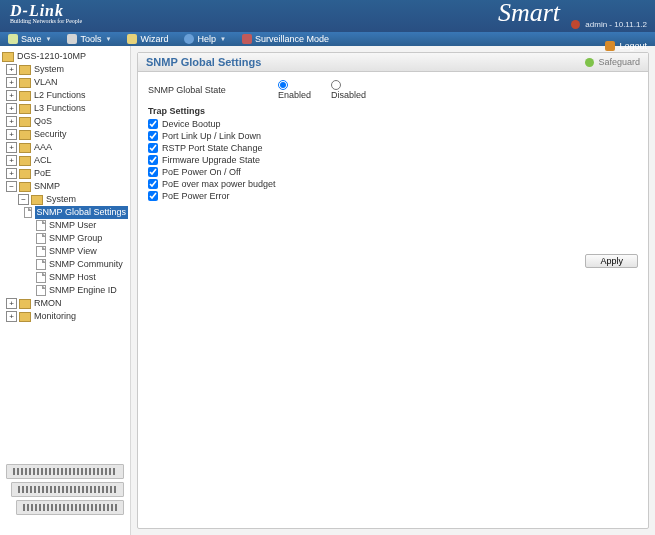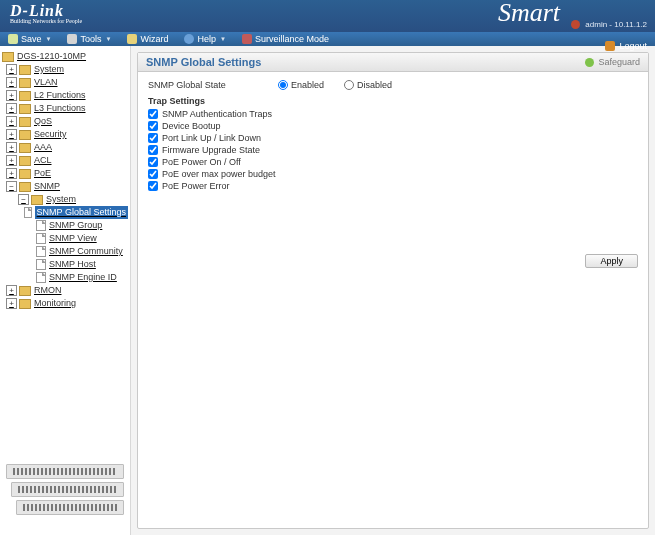--- a/index.html
+++ b/index.html
@@ -14,21 +14,21 @@
   #avatar{display:inline-block;width:9px;height:9px;border-radius:50%;background:#c04830;vertical-align:middle;margin-right:3px;}
   
   #menubar{height:14px;background:linear-gradient(#3977b6,#2c5f91);display:flex;color:#fff;font-size:9px;position:relative;}
   #menubar .mi{display:flex;align-items:center;padding:0 8px;cursor:pointer;}
   #menubar .mi span.ic{width:10px;height:10px;margin-right:3px;display:inline-block;}
   #menubar .caret{margin-left:4px;font-size:6px;opacity:.8;}
   #logout{position:absolute;right:8px;top:0;height:28px;display:flex;align-items:center;cursor:pointer;}
   #logout .ic{width:10px;height:10px;background:#d68a2a;border-radius:2px;margin-right:4px;}
   
   #body{display:flex;height:489px;}
-  #sidebar{width:130px;background:#fff;border-right:1px solid #d8d8d8;position:relative;overflow:hidden;text-decoration:underline;}
+  #sidebar{width:130px;background:#fff;border-right:1px solid #d8d8d8;position:relative;overflow:hidden;}
   #tree{padding:4px 2px;font-size:9px;color:#333;line-height:13px;}
   .node{display:flex;align-items:center;white-space:nowrap;cursor:pointer;}
   .tg{width:9px;height:9px;border:1px solid #8a8a8a;display:inline-flex;align-items:center;justify-content:center;font-size:8px;line-height:7px;margin-right:2px;background:#fff;}
   .pad{display:inline-block;}
   .fold{width:10px;height:8px;background:#e8c15a;border:1px solid #b5923b;margin-right:3px;display:inline-block;}
   .page{width:8px;height:9px;background:#fff;border:1px solid #9a9a9a;margin-right:3px;display:inline-block;position:relative;}
   .page:before{content:"";position:absolute;right:-1px;top:-1px;border:2px solid transparent;border-left-color:#9a9a9a;border-bottom-color:#9a9a9a;}
   .sel{background:#2b6cb3;color:#fff;padding:0 2px;}
   .lbl{cursor:pointer;}
   #devimg{position:absolute;bottom:14px;left:6px;width:118px;height:60px;}
@@ -37,21 +37,21 @@
   
   #main{flex:1;background:#f3f3f3;padding:6px;}
   #panel{background:#fff;border:1px solid #c9c9c9;height:475px;border-radius:2px;display:flex;flex-direction:column;}
   #ptitle{height:18px;background:linear-gradient(#f7f7f7,#e3e3e3);border-bottom:1px solid #c9c9c9;display:flex;align-items:center;justify-content:space-between;padding:0 8px;}
   #ptitle h1{margin:0;font-size:11px;font-weight:bold;color:#3a6ea5;}
   #safeguard{font-size:9px;color:#7a7a7a;display:flex;align-items:center;}
   #safeguard .dot{width:9px;height:9px;border-radius:50%;background:#7fc24a;margin-right:4px;}
   #pcontent{flex:1;padding:8px 10px;position:relative;font-size:9px;color:#333;}
   .row{display:flex;align-items:center;margin-bottom:6px;}
   .row .lab{width:130px;}
-  .radio{display:flex;align-items:flex-start;margin-right:20px;}
+  .radio{display:flex;align-items:flex-start;margin-right:20px;flex-direction:column;}
   .radio input{margin:0 3px 0 0;width:10px;height:10px;}
   .sect{font-weight:bold;margin:4px 0 2px;}
   .chk{display:flex;align-items:center;line-height:12px;}
   .chk input{margin:0 4px 0 0;width:10px;height:10px;}
   #apply{position:absolute;right:10px;bottom:260px;}
   #apply button{font-size:9px;padding:1px 14px;background:linear-gradient(#fbfbfb,#e4e4e4);border:1px solid #b5b5b5;border-radius:2px;cursor:pointer;}
   
   .ic-save{background:#d7e6a0;border-radius:2px;}
   .ic-tools{background:#d4d4d4;border-radius:2px;}
   .ic-wiz{background:#e6d27a;border-radius:2px;}
@@ -179,20 +179,25 @@
               <span class="lbl">System</span>
             </div>
             <div class="node">
               <span class="pad" style="width:34px"></span>
               <span class="page"></span>
               <span class="lbl sel">SNMP Global Settings</span>
             </div>
             <div class="node">
               <span class="pad" style="width:34px"></span>
               <span class="page"></span>
+              <span class="lbl">SNMP User</span>
+            </div>
+            <div class="node">
+              <span class="pad" style="width:34px"></span>
+              <span class="page"></span>
               <span class="lbl">SNMP Group</span>
             </div>
             <div class="node">
               <span class="pad" style="width:34px"></span>
               <span class="page"></span>
               <span class="lbl">SNMP View</span>
             </div>
             <div class="node">
               <span class="pad" style="width:34px"></span>
               <span class="page"></span>
@@ -247,29 +252,29 @@
               </label>
           <label class="radio">
                 <input type="radio" name="gs" style="">
                 <span>Disabled</span>
               </label>
         </div>
         <div class="sect">Trap Settings</div>
         <div id="traps">
               <label class="chk">
                 <input type="checkbox" checked="" style="">
-                <span>SNMP Authentication Traps</span>
-              </label>
-              <label class="chk">
-                <input type="checkbox" checked="" style="">
                 <span>Device Bootup</span>
               </label>
               <label class="chk">
                 <input type="checkbox" checked="" style="">
                 <span>Port Link Up / Link Down</span>
+              </label>
+              <label class="chk">
+                <input type="checkbox" checked="" style="">
+                <span>RSTP Port State Change</span>
               </label>
               <label class="chk">
                 <input type="checkbox" checked="" style="">
                 <span>Firmware Upgrade State</span>
               </label>
               <label class="chk">
                 <input type="checkbox" checked="" style="">
                 <span>PoE Power On / Off</span>
               </label>
               <label class="chk">

